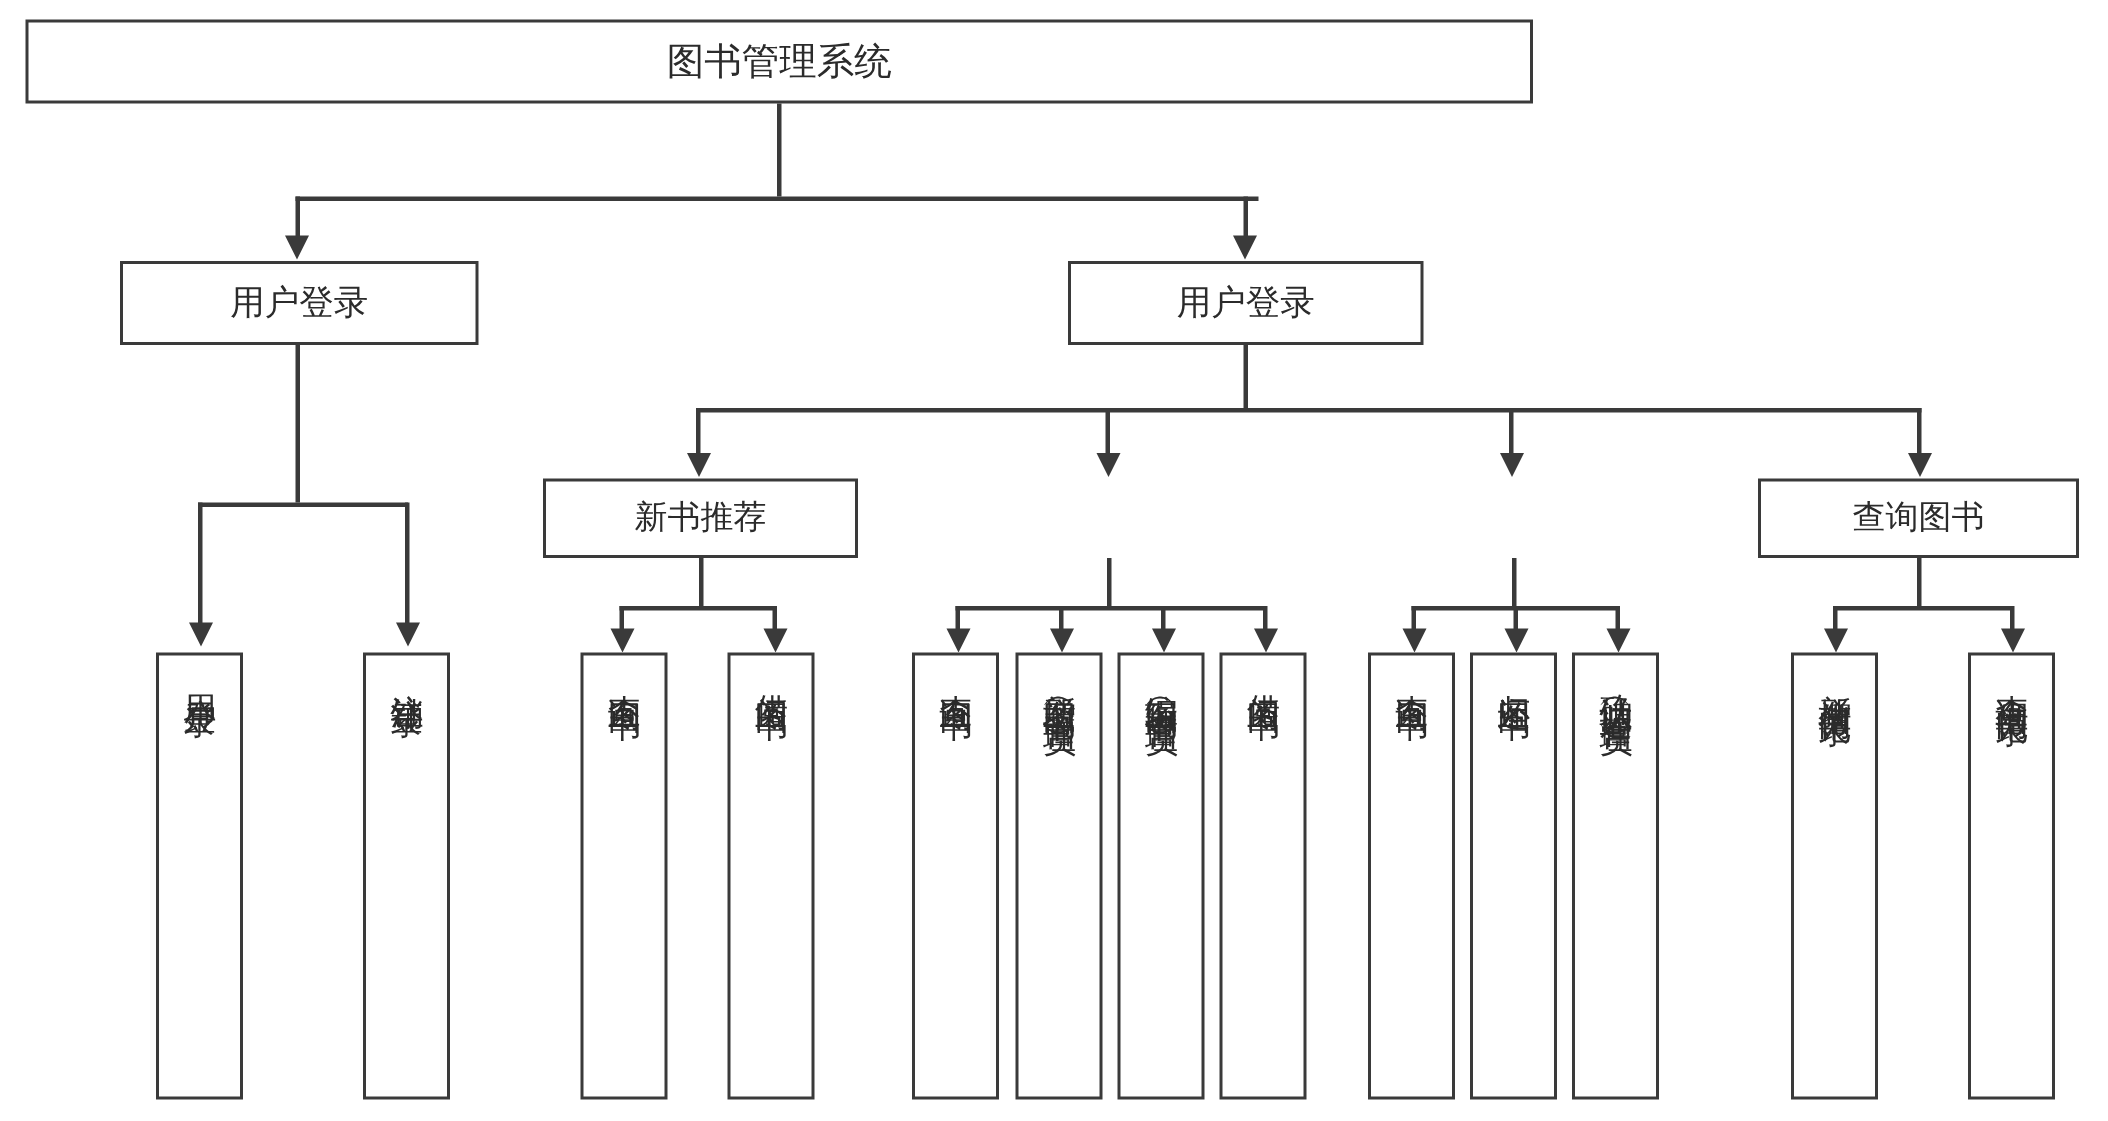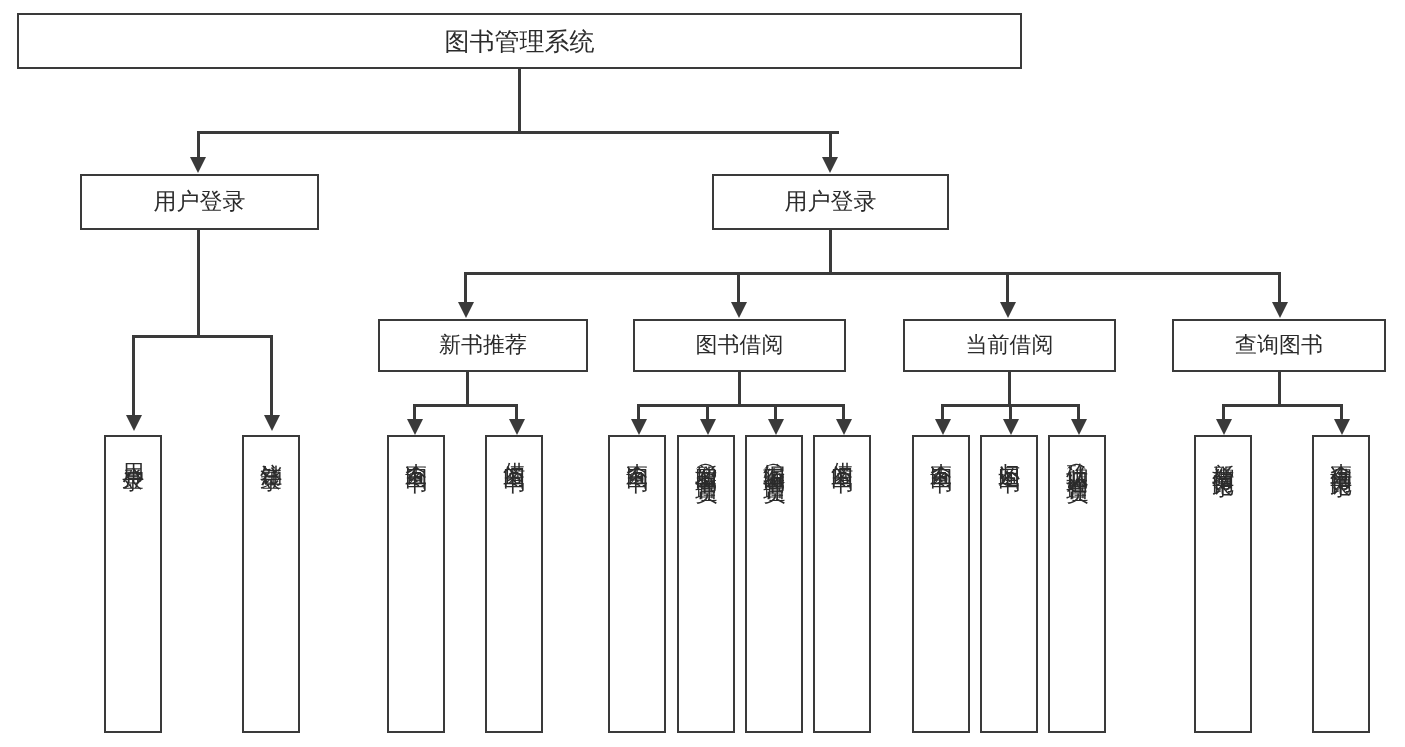--- a/index.html
+++ b/index.html
@@ -119,28 +119,22 @@
   <div class="hline" style="left:464px; top:272px; width:817px;"></div>
   <div class="vline" style="left:464px; top:272px; height:32px;"></div>
   <div class="arrow" style="left:458px; top:302px;"></div>
   <div class="vline" style="left:737px; top:272px; height:32px;"></div>
   <div class="arrow" style="left:731px; top:302px;"></div>
   <div class="vline" style="left:1006px; top:272px; height:32px;"></div>
   <div class="arrow" style="left:1000px; top:302px;"></div>
   <div class="vline" style="left:1278px; top:272px; height:32px;"></div>
   <div class="arrow" style="left:1272px; top:302px;"></div>
 
-  <div class="node level3" style="left:378px; top:319px; width:210px; height:53px;">
+  <div class="node level3" style="left:362px; top:319px; width:210px; height:53px;">
     <span>新书推荐</span>
-  </div>
-  <div class="node level3" style="left:633px; top:319px; width:213px; height:53px;">
-    <span>图书借阅</span>
-  </div>
-  <div class="node level3" style="left:903px; top:319px; width:213px; height:53px;">
-    <span>当前借阅</span>
   </div>
   <div class="node level3" style="left:1172px; top:319px; width:214px; height:53px;">
     <span>查询图书</span>
   </div>
 
   <div class="vline" style="left:466px; top:372px; height:32px;"></div>
   <div class="hline" style="left:413px; top:404px; width:105px;"></div>
   <div class="vline" style="left:413px; top:404px; height:19px;"></div>
   <div class="arrow" style="left:407px; top:419px;"></div>
   <div class="vline" style="left:515px; top:404px; height:19px;"></div>

